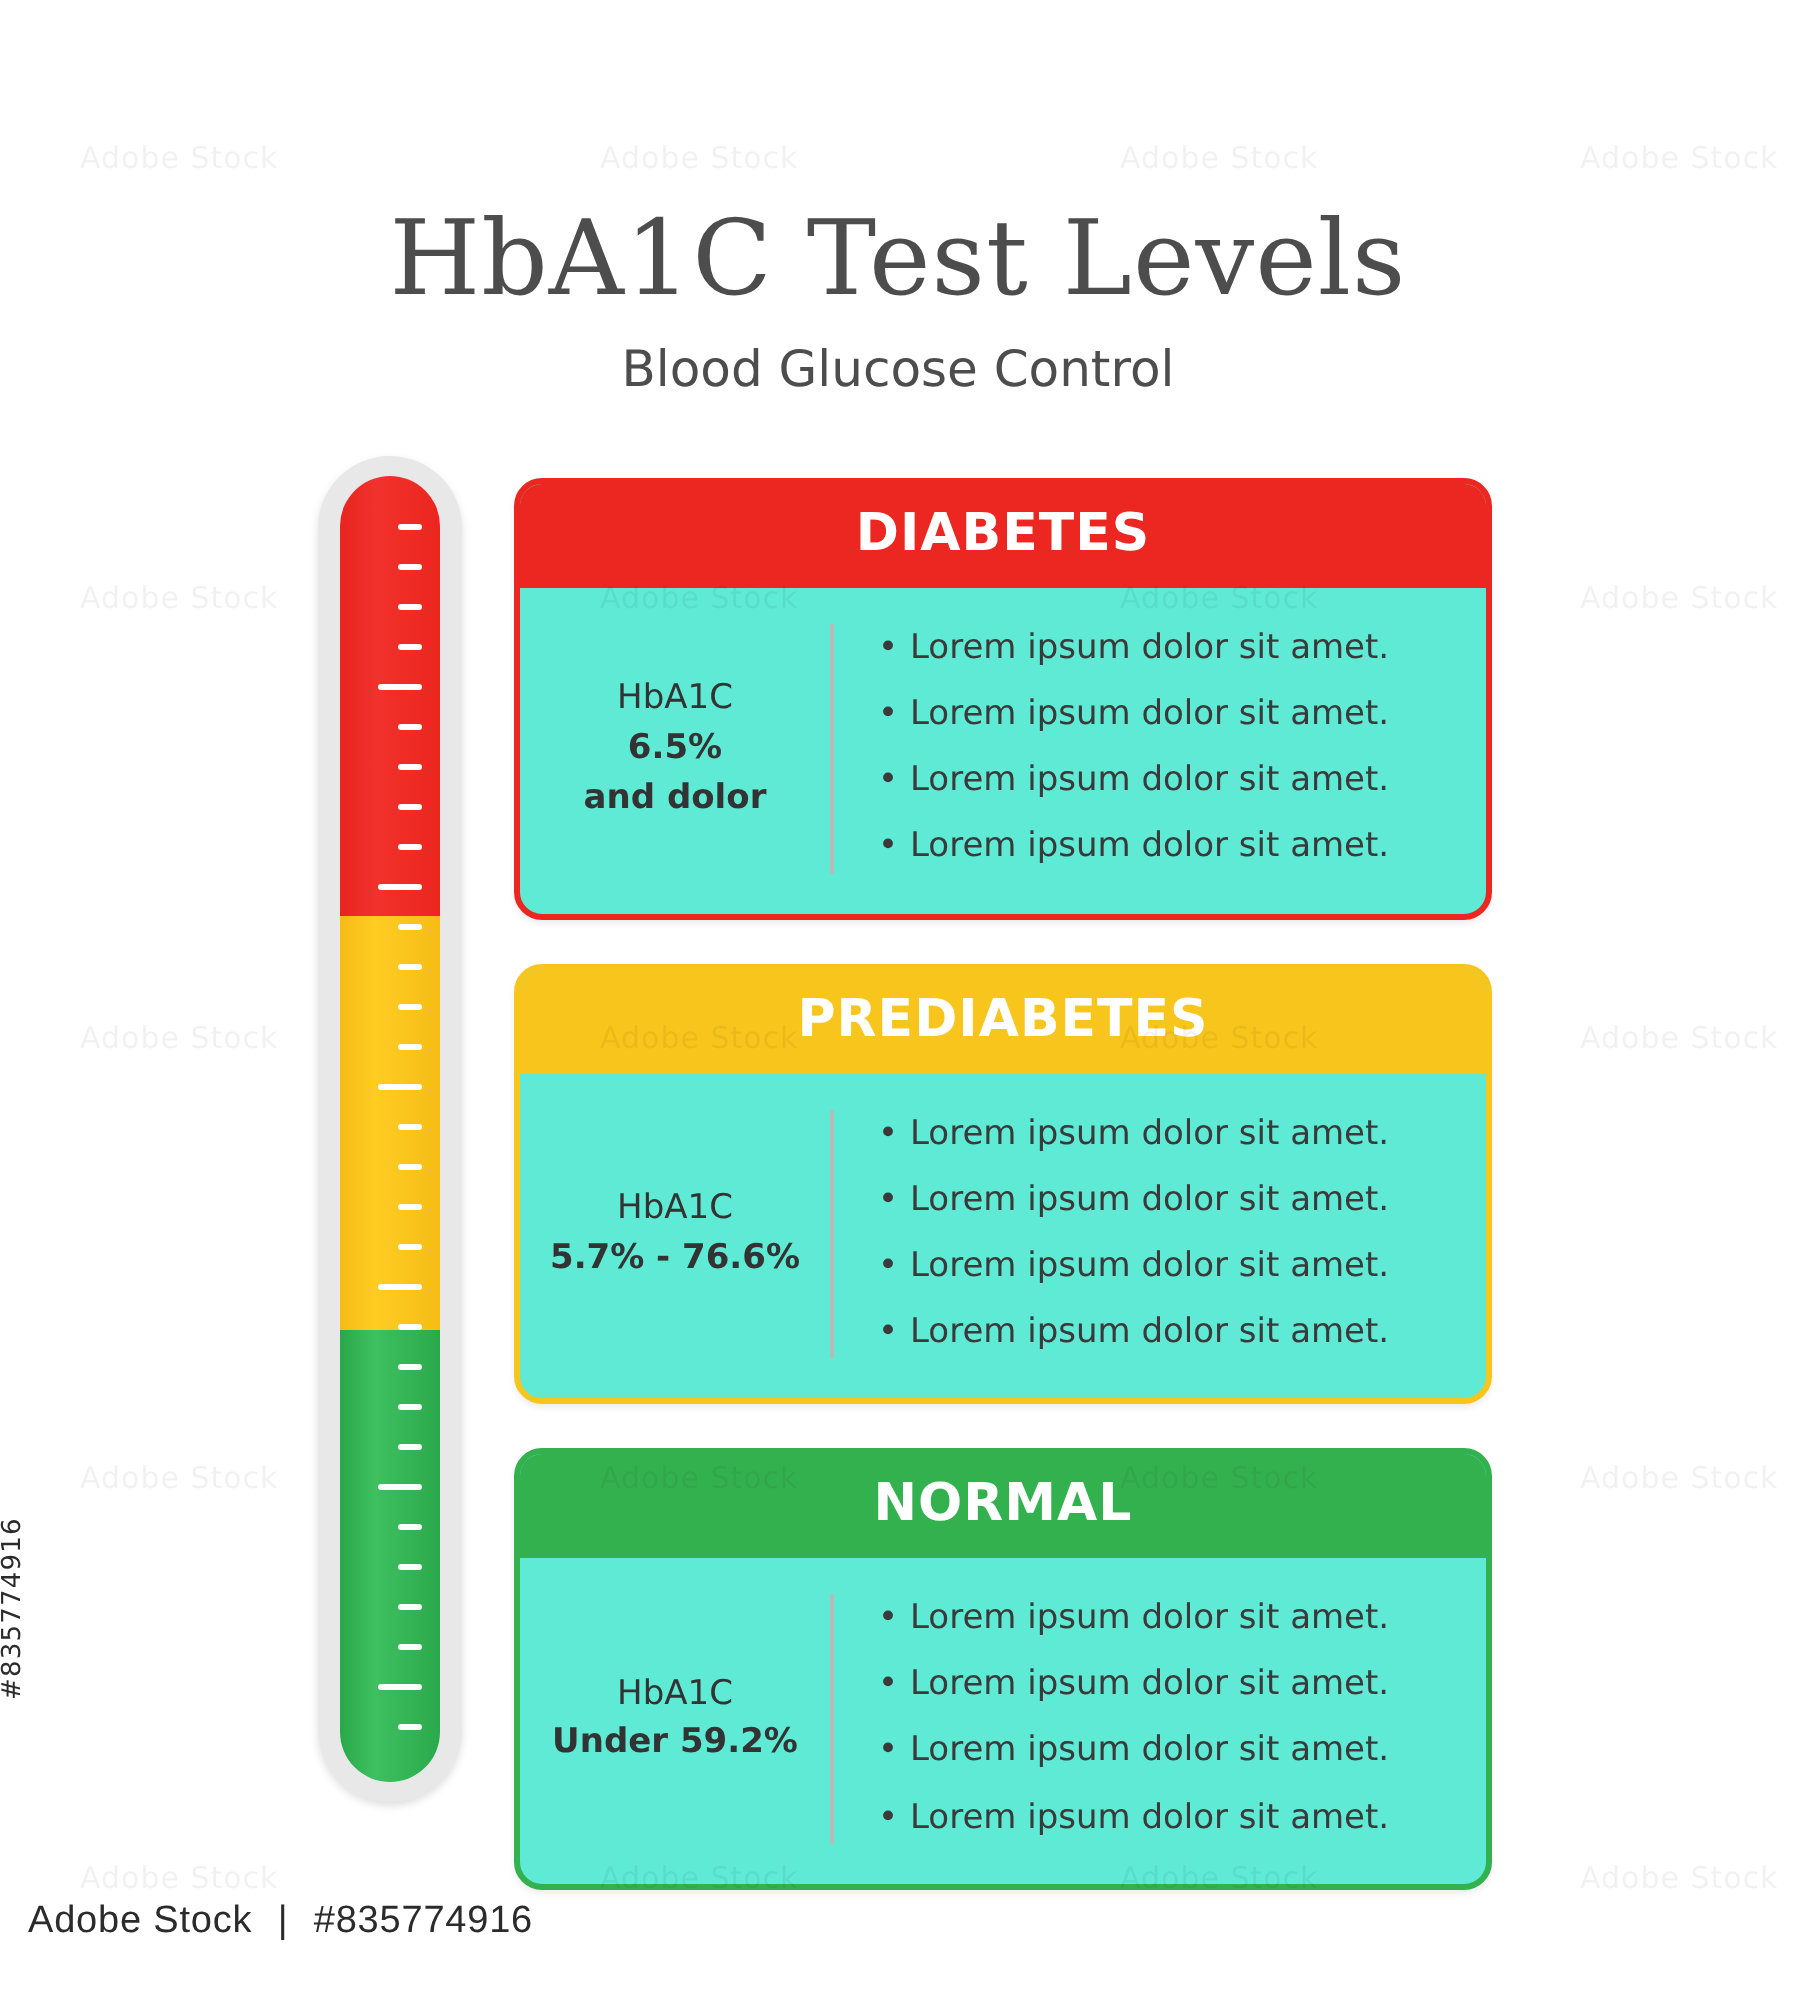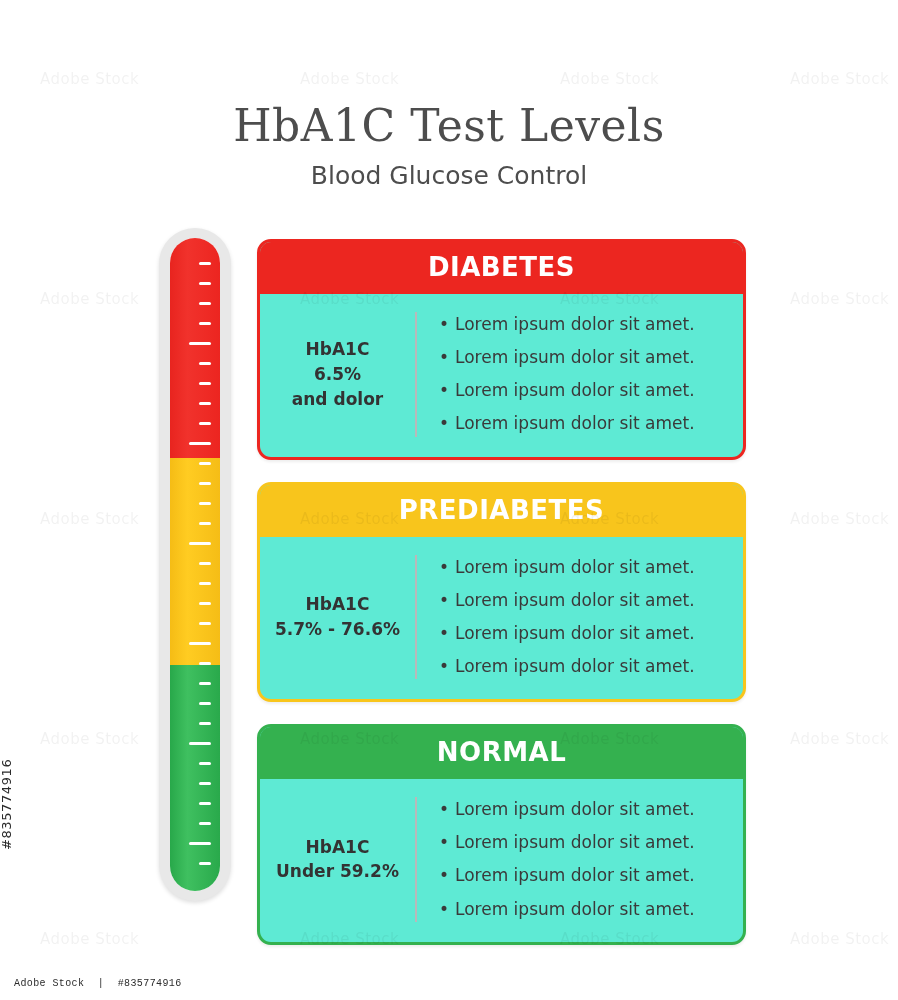--- a/index.html
+++ b/index.html
@@ -40,44 +40,44 @@
     color: #2b2b2b;
     font-family: "DejaVu Sans", sans-serif;
     font-size: 13px;
     letter-spacing: 0.6px;
     white-space: nowrap;
     z-index: 6;
   }
   .wm-bottom {
     position: absolute;
     left: 14px;
-    bottom: 11px;
+    bottom: 28px;
     color: #2b2b2b;
-    font-family: Liberation Mono, monospace;
-    font-size: 10px;
+    font-family: Liberation Sans, sans-serif;
+    font-size: 19px;
     letter-spacing: 0.4px;
     z-index: 6;
   }
   .wm-bottom .sep {
     display: inline-block;
     margin: 0 7px;
     color: #2b2b2b;
   }
 
   
   .title-block {
     position: absolute;
     top: 100px;
     left: 0;
     width: 898px;
     text-align: center;
   }
   .main-title {
     font-family: "DejaVu Serif", serif;
-    font-size: 44px;
+    font-size: 52px;
     color: #4d4d4d;
     letter-spacing: 0.5px;
     margin: 0;
     font-weight: normal;
   }
   .sub-title {
     font-family: "DejaVu Sans", sans-serif;
     font-size: 25px;
     color: #4d4d4d;
     margin: 10px 0 0 0;
@@ -167,21 +167,21 @@
     flex: 0 0 155px;
     display: flex;
     flex-direction: column;
     align-items: center;
     justify-content: center;
     text-align: center;
     color: #333333;
     font-size: 17px;
     line-height: 1.45;
   }
-  .card-left .label { font-weight: bold; }
+  .card-left .label { font-weight: normal; }
   .card-left .value { font-weight: bold; }
   .divider {
     width: 2px;
     background: #b9b9b9;
     margin: 10px 0 10px 0;
     flex: 0 0 2px;
   }
   .card-right {
     flex: 1;
     padding: 6px 10px 6px 22px;

